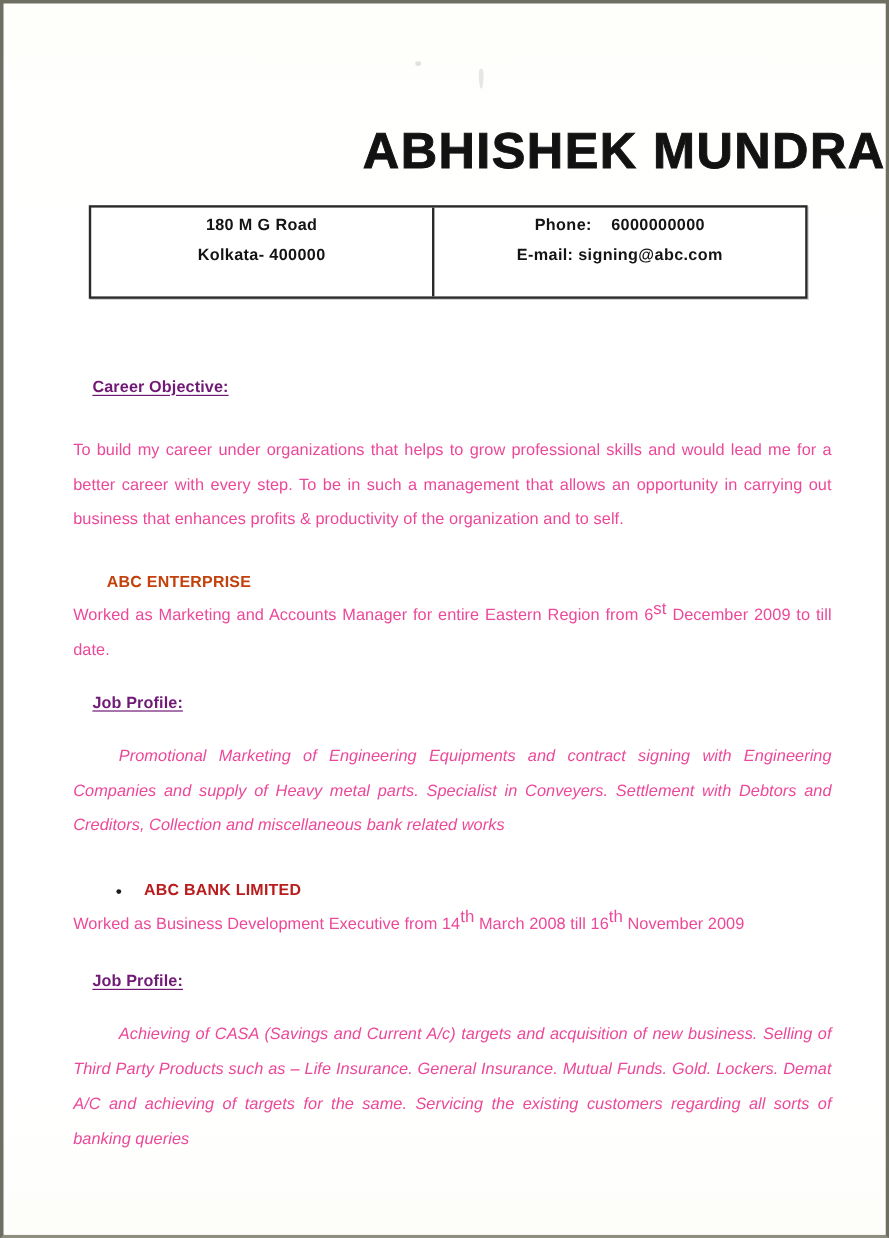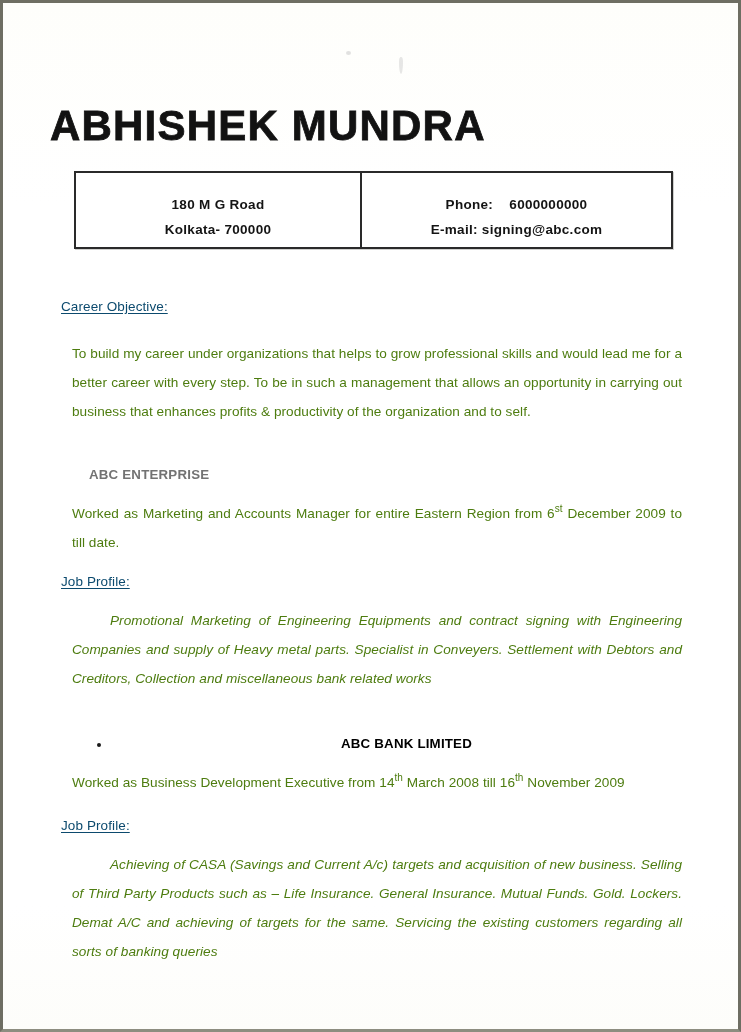--- a/index.html
+++ b/index.html
@@ -54,21 +54,21 @@
     width: 4px; height: 17px;
     border-radius: 46% 46% 50% 50% / 30% 30% 70% 70%;
     opacity: .45;
   }
 
   
   .name-line {
     position: absolute;
     left: 0; right: 0;
     top: 100px;
-    text-align: left;
+    text-align: right;
     margin-left: 47px;
   }
   .name {
     display: inline-block;
     font-family: "Liberation Sans", sans-serif;
     font-weight: bold;
     font-size: 42px;
     line-height: 46px;
     letter-spacing: 1.2px;
     color: #121212;
@@ -86,21 +86,21 @@
     box-sizing: border-box;
     display: flex;
     background: #fff;
     box-shadow: 1px 1px 0 rgba(120,120,115,.35);
   }
   .cell {
     box-sizing: border-box;
     display: flex;
     flex-direction: column;
     align-items: center;
-    padding-top: 19px;
+    padding-top: 2px;
   }
   .cell-left {
     width: 286px;
     border-right: 2px solid #2a2a2a;
   }
   .cell-right {
     flex: 1;
   }
   .cell-line {
     font-weight: bold;
@@ -112,67 +112,66 @@
   }
 
   
   .body-area {
     position: absolute;
     left: 58px;
     top: 296px;
     width: 632px;
   }
   .sec-head {
-    font-weight: normal;
+    font-weight: bold;
     font-size: 13.5px;
-    color: #0c4a6e;
+    color: #701a75;
     text-decoration: underline;
     text-underline-offset: 2px;
     letter-spacing: .1px;
-    margin: 0;
+    margin: 16px;
   }
   .para {
     font-size: 13.6px;
     line-height: 29px;
-    color: #4d7c0f;
+    color: #ec4899;
     text-align: justify;
     text-justify: inter-word;
-    margin: 11px;
+    margin: 0;
     letter-spacing: .05px;
   }
   .para.indent { text-indent: 38px; font-style: italic; }
   .sub-company {
     font-weight: bold;
     font-size: 13.3px;
-    color: #737373;
+    color: #c2410c;
     letter-spacing: .2px;
     margin: 0;
     padding-left: 28px;
   }
   .bullet-company {
     font-weight: bold;
     font-size: 13.3px;
-    color: #000000;
+    color: #b91c1c;
     letter-spacing: .2px;
     margin: 0;
     padding-left: 59px;
     position: relative;
-    text-align: center;
   }
   .bullet-company .dot {
     position: absolute;
     left: 36px;
     top: 7px;
     width: 4px;
     height: 4px;
     background: #1a1a1a;
     border-radius: 50%;
   }
   sup {
-    font-size: 10px;
+    font-size: 14px;
     vertical-align: super;
     line-height: 0;
   }
   .gap-6  { height: 6px; }
   .gap-10 { height: 10px; }
   .gap-12 { height: 12px; }
   .gap-14 { height: 14px; }
   .gap-18 { height: 18px; }
 </style>
 </head>
@@ -184,21 +183,21 @@
     <span class="speck speck-a"></span>
     <span class="speck speck-b"></span>
 
     <div class="name-line">
       <span class="name">ABHISHEK MUNDRA</span>
     </div>
 
     <div class="contact-table">
       <div class="cell cell-left">
         <div class="cell-line">180 M G Road</div>
-        <div class="cell-line">Kolkata- 700000</div>
+        <div class="cell-line">Kolkata- 400000</div>
       </div>
       <div class="cell cell-right">
         <div class="cell-line">Phone:    6000000000</div>
         <div class="cell-line">E-mail: signing@abc.com</div>
       </div>
     </div>
 
     <div class="body-area">
 
       <h2 class="sec-head">Career Objective:</h2>

